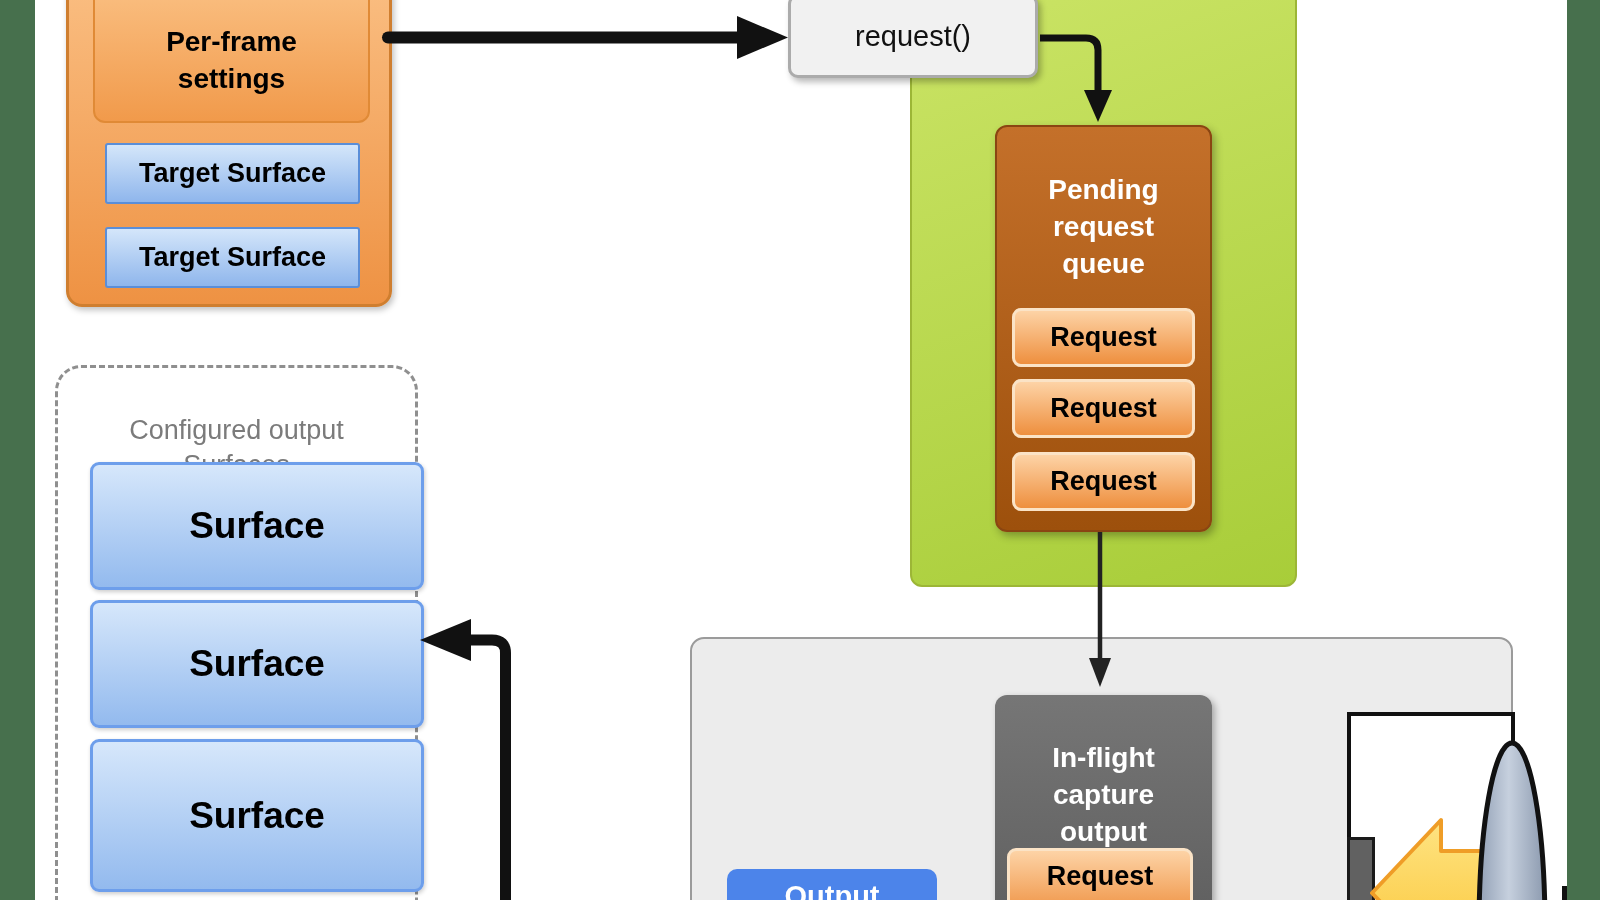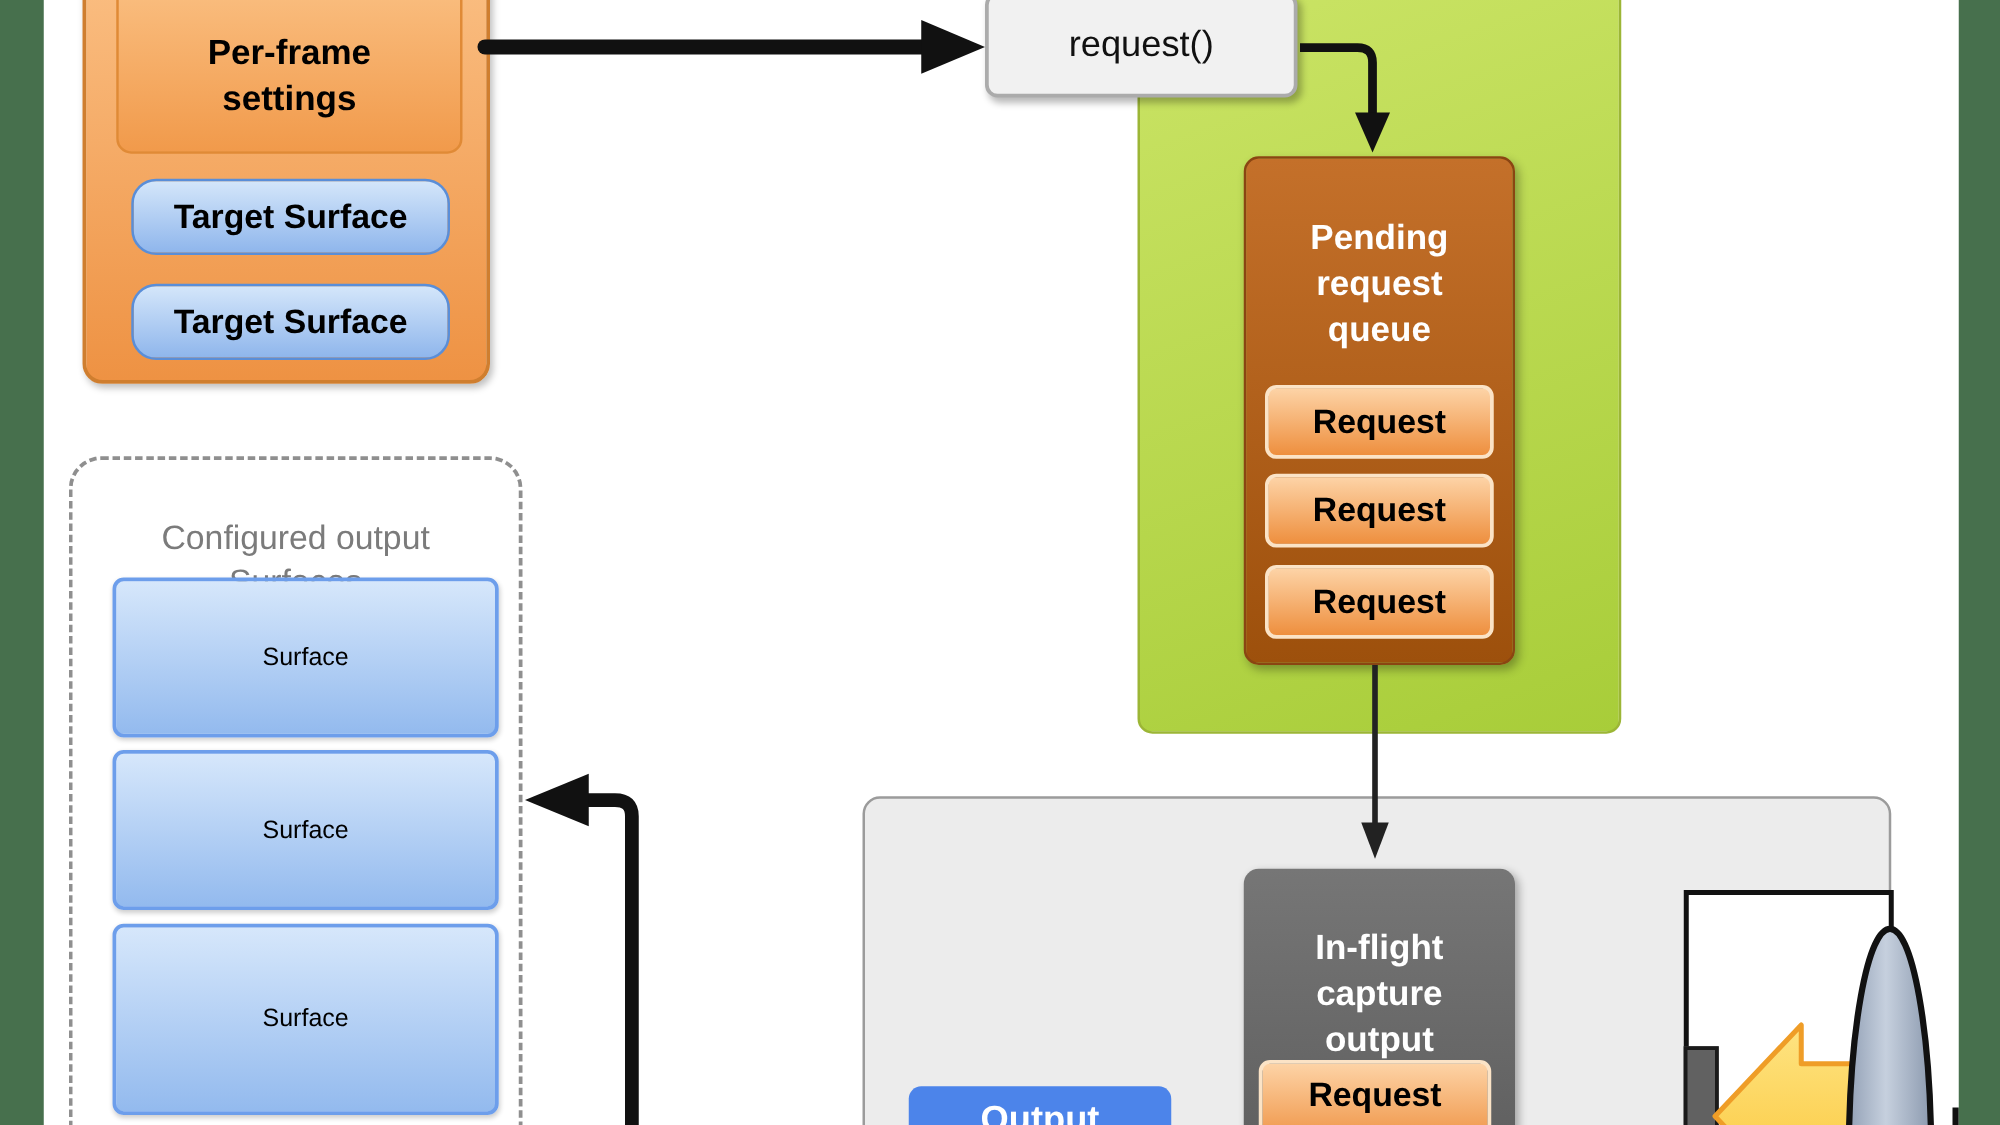--- a/index.html
+++ b/index.html
@@ -15,21 +15,21 @@
 
   
   .orange-container{left:66px;top:-45px;width:326px;height:352px;
     background:linear-gradient(#fbc186,#ee9243);border:3px solid #cf7e2f;border-radius:16px;
     box-shadow:2px 3px 6px rgba(0,0,0,.25);z-index:1;}
   .per-frame{left:93px;top:-60px;width:277px;height:183px;
     background:linear-gradient(#fdcb93,#f19a4b);border:2px solid #e08a36;border-radius:12px;
     display:flex;align-items:flex-end;justify-content:center;padding-bottom:24px;
     font-weight:bold;font-size:28px;line-height:37px;text-align:center;z-index:2;}
   .ts{left:105px;width:255px;height:61px;background:linear-gradient(#d4e6fa,#8fb6ec);
-    border:2px solid #5a8ed8;border-radius:20px;display:flex;align-items:center;justify-content:center;
+    border:2px solid #5a8ed8;border-radius:3px;display:flex;align-items:center;justify-content:center;
     font-weight:bold;font-size:27px;z-index:2;}
   .ts1{top:143px;}.ts2{top:227px;}
 
   
   .green-box{left:910px;top:-12px;width:387px;height:599px;
     background:linear-gradient(160deg,#cbe466,#a8cd39);border:2px solid #9cb636;border-radius:12px;z-index:1;}
 
   
   .capture{left:788px;top:-6px;width:250px;height:84px;background:#f1f1f1;
     border:3px solid #ababab;border-radius:10px;display:flex;align-items:center;justify-content:center;
@@ -65,23 +65,23 @@
 
   
   .camera{left:1347px;top:712px;width:168px;height:200px;background:#ffffff;border:4px solid #111;z-index:2;}
   .cam-block{left:1347px;top:837px;width:28px;height:70px;background:#616161;border:3px solid #1a1a1a;z-index:3;}
   .sliver{left:1562px;top:886px;width:5px;height:14px;background:#111;z-index:4;}
 
   
   .dashed{left:55px;top:365px;width:363px;height:560px;border:3px dashed #8f8f8f;border-radius:26px;z-index:1;}
   .dashed-title{left:55px;top:381px;width:363px;text-align:center;color:#7b7b7b;
     font-size:27px;line-height:35px;z-index:2;}
-  .surface{left:90px;width:309px;background:linear-gradient(#d6e7fb,#93baee);
+  .surface{left:90px;width:334px;background:linear-gradient(#d6e7fb,#93baee);
     border:3px solid #6d9eeb;border-radius:9px;display:flex;align-items:center;justify-content:center;
-    font-weight:normal;font-size:20px;box-shadow:1px 2px 4px rgba(0,0,0,.2);z-index:2;}
+    font-weight:bold;font-size:37px;box-shadow:1px 2px 4px rgba(0,0,0,.2);z-index:2;}
   .sf1{top:462px;height:128px;}.sf2{top:600px;height:128px;}.sf3{top:739px;height:153px;}
 
   svg.overlay{position:absolute;left:0;top:0;z-index:10;pointer-events:none;}
 </style>
 </head>
 <body>
 
 <div class="canvas">
 
   <div class="abs green-box"></div>

